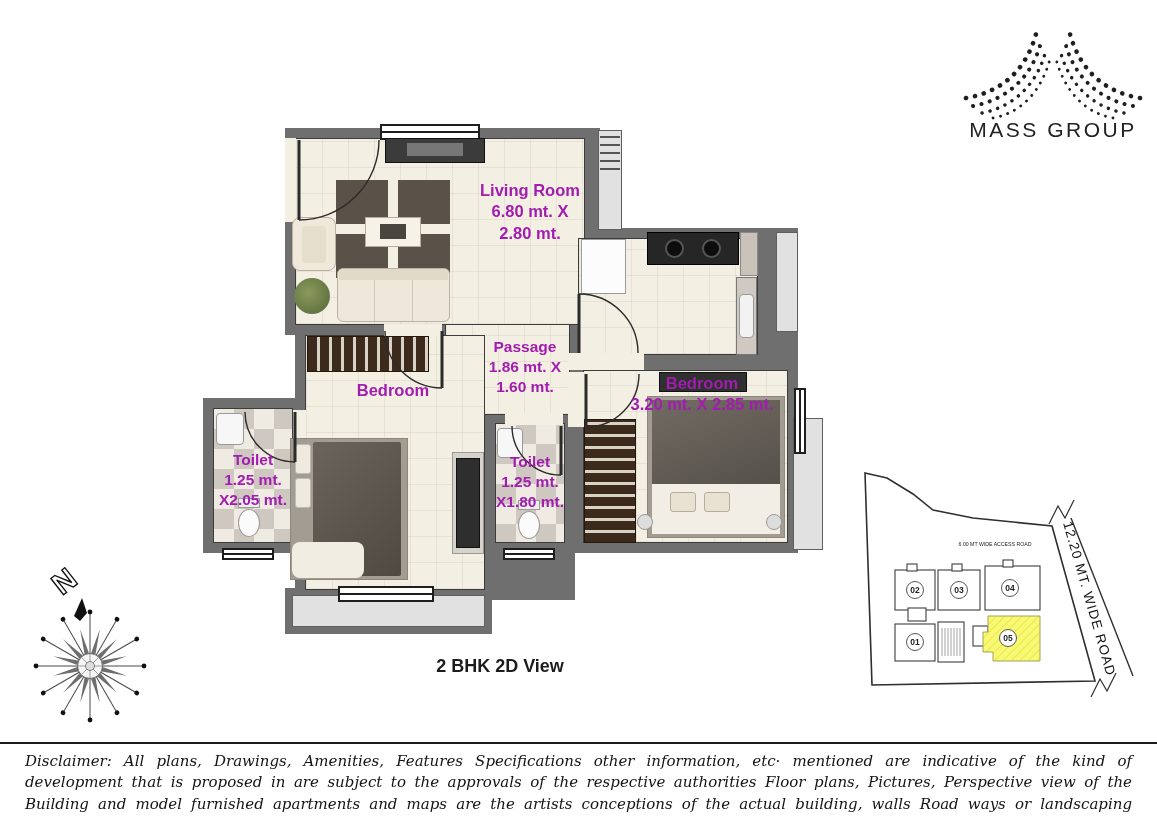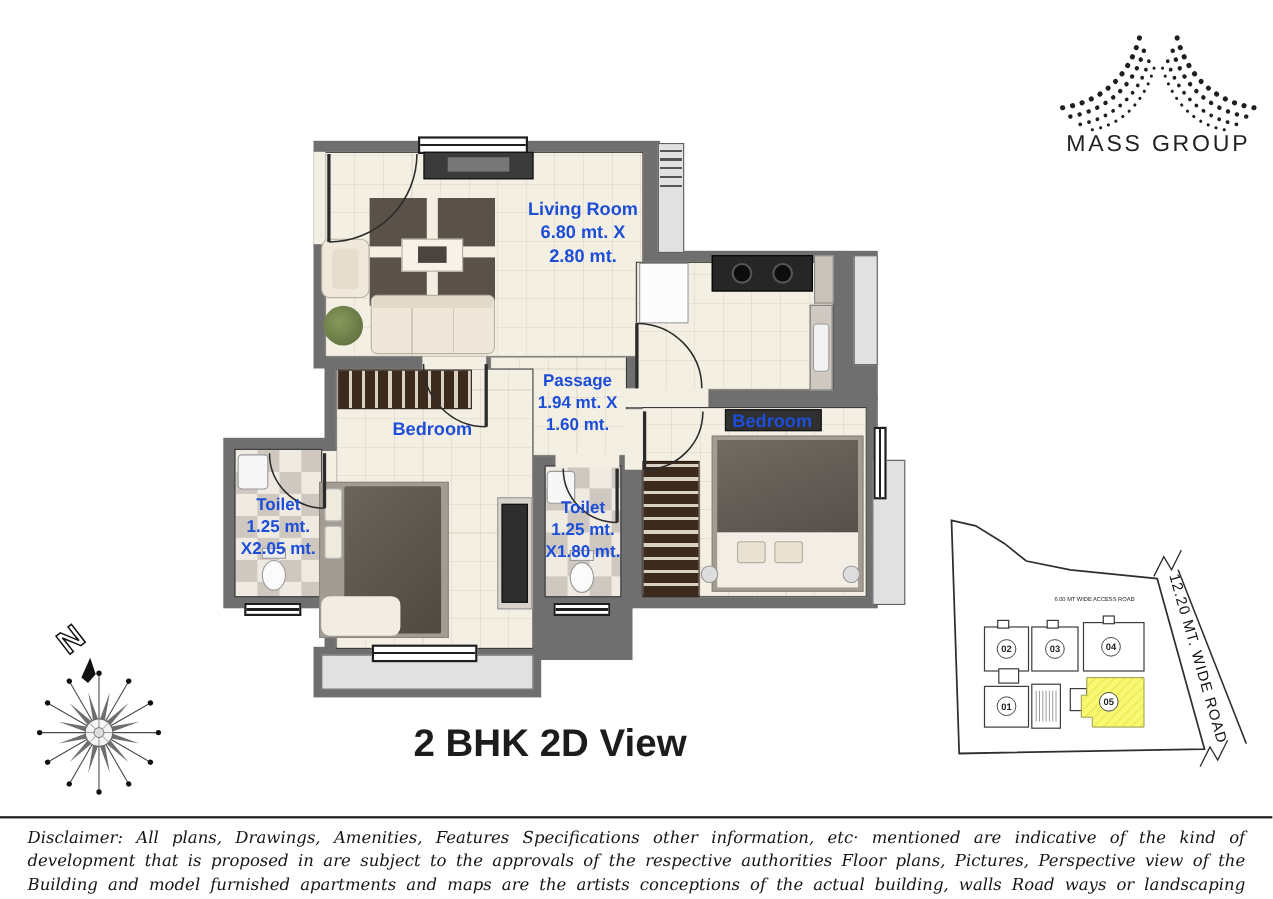--- a/index.html
+++ b/index.html
@@ -14,27 +14,27 @@
                           repeating-linear-gradient(90deg,rgba(120,110,90,.10) 0 1px,transparent 1px 26px);}
   .tilefloor{position:absolute;border:1px solid #3c3c3c;box-sizing:border-box;z-index:2;
          background:conic-gradient(#cfc8c0 0 90deg,#efeae2 0 180deg,#cfc8c0 0 270deg,#efeae2 0) 0 0/40px 40px;}
   .open{position:absolute;background:#f4efe3;z-index:3;}
   .lightarea{position:absolute;background:#e1e1e1;border:1px solid #5f5f5f;box-sizing:border-box;z-index:1;}
   .window{position:absolute;background:#fff;border:2px solid #1e1e1e;box-sizing:border-box;z-index:4;}
   .window-h{background-image:linear-gradient(180deg,transparent calc(50% - 1px),#1e1e1e calc(50% - 1px),#1e1e1e calc(50% + 1px),transparent calc(50% + 1px));}
   .window-v{background-image:linear-gradient(90deg,transparent calc(50% - 1px),#1e1e1e calc(50% - 1px),#1e1e1e calc(50% + 1px),transparent calc(50% + 1px));}
   .furn{position:absolute;z-index:4;box-sizing:border-box;}
   .arcs{position:absolute;left:0;top:0;z-index:5;}
-  .rlabel{position:absolute;text-align:center;font-weight:bold;color:#1d4ed8;line-height:1.3;z-index:6;}
+  .rlabel{position:absolute;text-align:center;font-weight:bold;color:#a21caf;line-height:1.3;z-index:6;}
   .rlabel span{display:block;}
   .fs16{font-size:16.5px;} .fs15{font-size:15.5px;}
   
   .rera{position:absolute;left:40px;top:30px;font-size:17px;font-weight:bold;color:#1b1b1b;}
   .plan-title{position:absolute;left:350px;top:656px;width:300px;text-align:center;
-              font-size:35px;font-weight:bold;color:#1c1c1c;}
+              font-size:18px;font-weight:bold;color:#1c1c1c;}
   .kp-titlebox{position:absolute;left:818px;top:698px;width:317px;height:37px;border:1px solid #8a8a8a;
                box-sizing:border-box;text-align:center;line-height:35px;font-size:19px;font-weight:bold;color:#111;}
   .divider{position:absolute;left:0;top:742px;width:1157px;height:2px;background:#1c1c1c;}
   .disclaimer{position:absolute;left:25px;right:25px;top:751px;font-family:"DejaVu Serif",serif;
               font-style:italic;font-size:15px;line-height:1.42;color:#141414;word-spacing:3px;
               text-align:justify;text-align-last:center;}
 </style>
 </head>
 <body>
 
@@ -158,28 +158,29 @@
       </g>
     </svg>
 
     <div class="rlabel fs16" style="left:255px;top:58px;width:150px;">
       <span>Living Room</span>
       <span>6.80 mt. X</span>
       <span>2.80 mt.</span>
     </div>
     <div class="rlabel fs15" style="left:255px;top:215px;width:140px;">
       <span>Passage</span>
-      <span>1.94 mt. X</span>
+      <span>1.86 mt. X</span>
       <span>1.60 mt.</span>
     </div>
     <div class="rlabel fs16" style="left:103px;top:258px;width:180px;">
       <span>Bedroom</span>
     </div>
     <div class="rlabel fs16" style="left:412px;top:251px;width:180px;">
       <span>Bedroom</span>
+      <span>3.20 mt. X 2.85 mt.</span>
     </div>
     <div class="rlabel fs15" style="left:3px;top:328px;width:100px;">
       <span>Toilet</span>
       <span>1.25 mt.</span>
       <span>X2.05 mt.</span>
     </div>
     <div class="rlabel fs15" style="left:280px;top:330px;width:100px;">
       <span>Toilet</span>
       <span>1.25 mt.</span>
       <span>X1.80 mt.</span>

